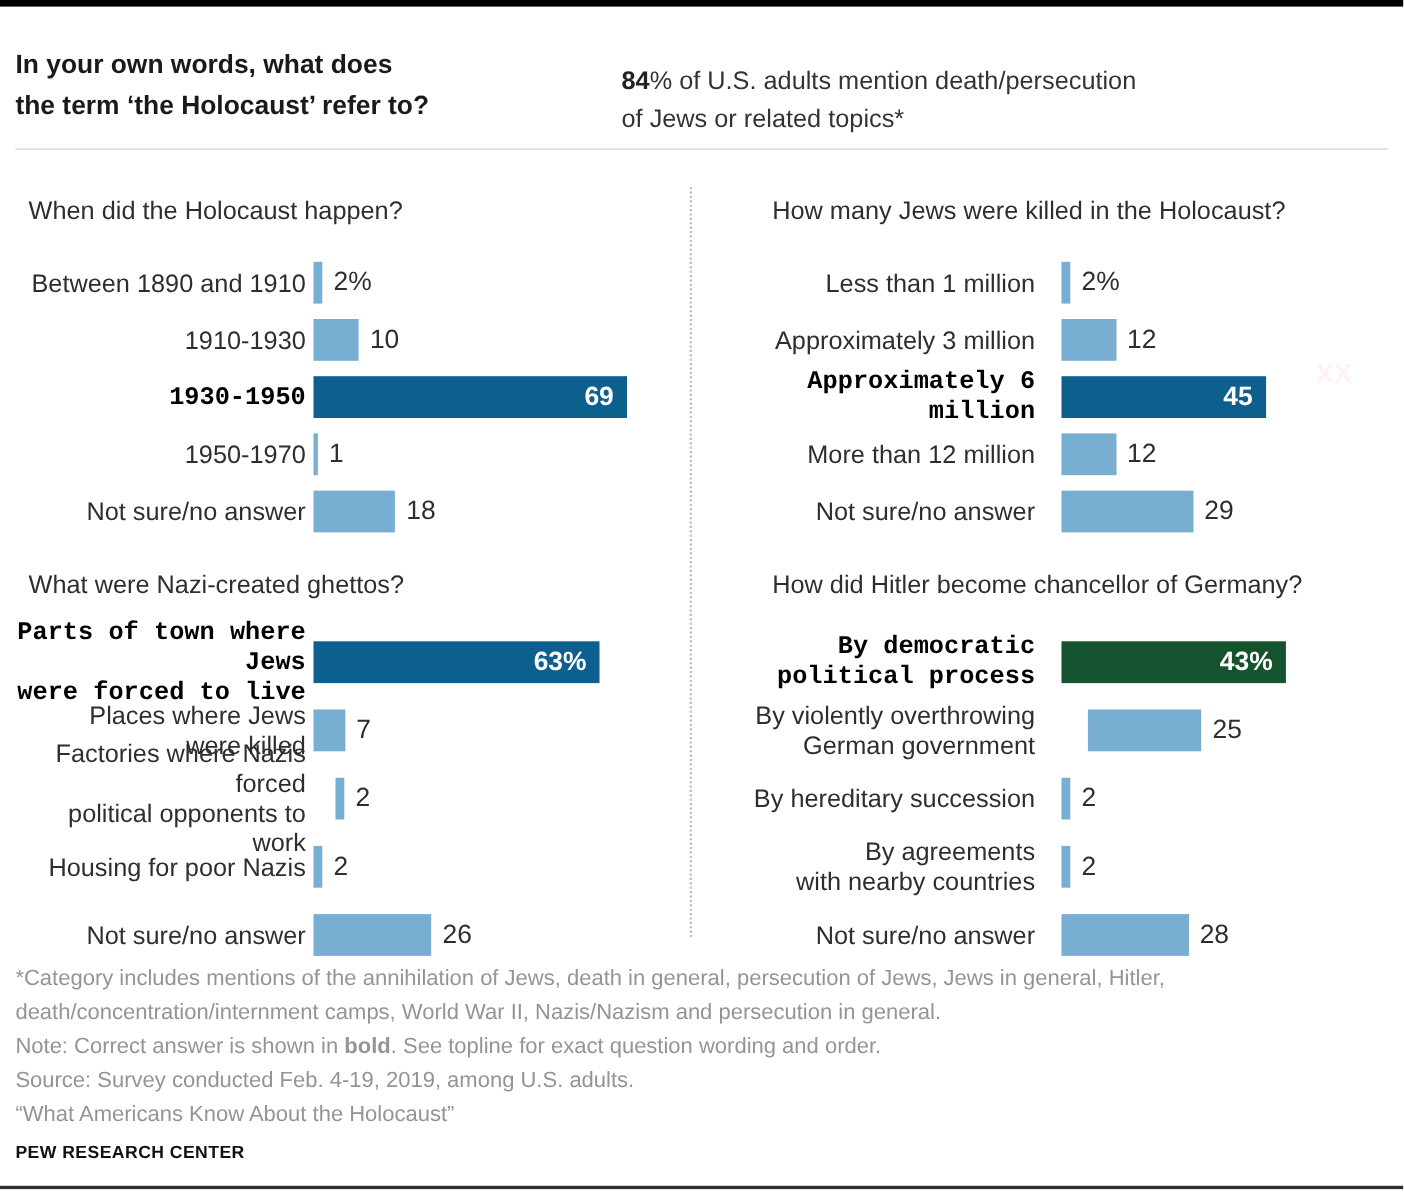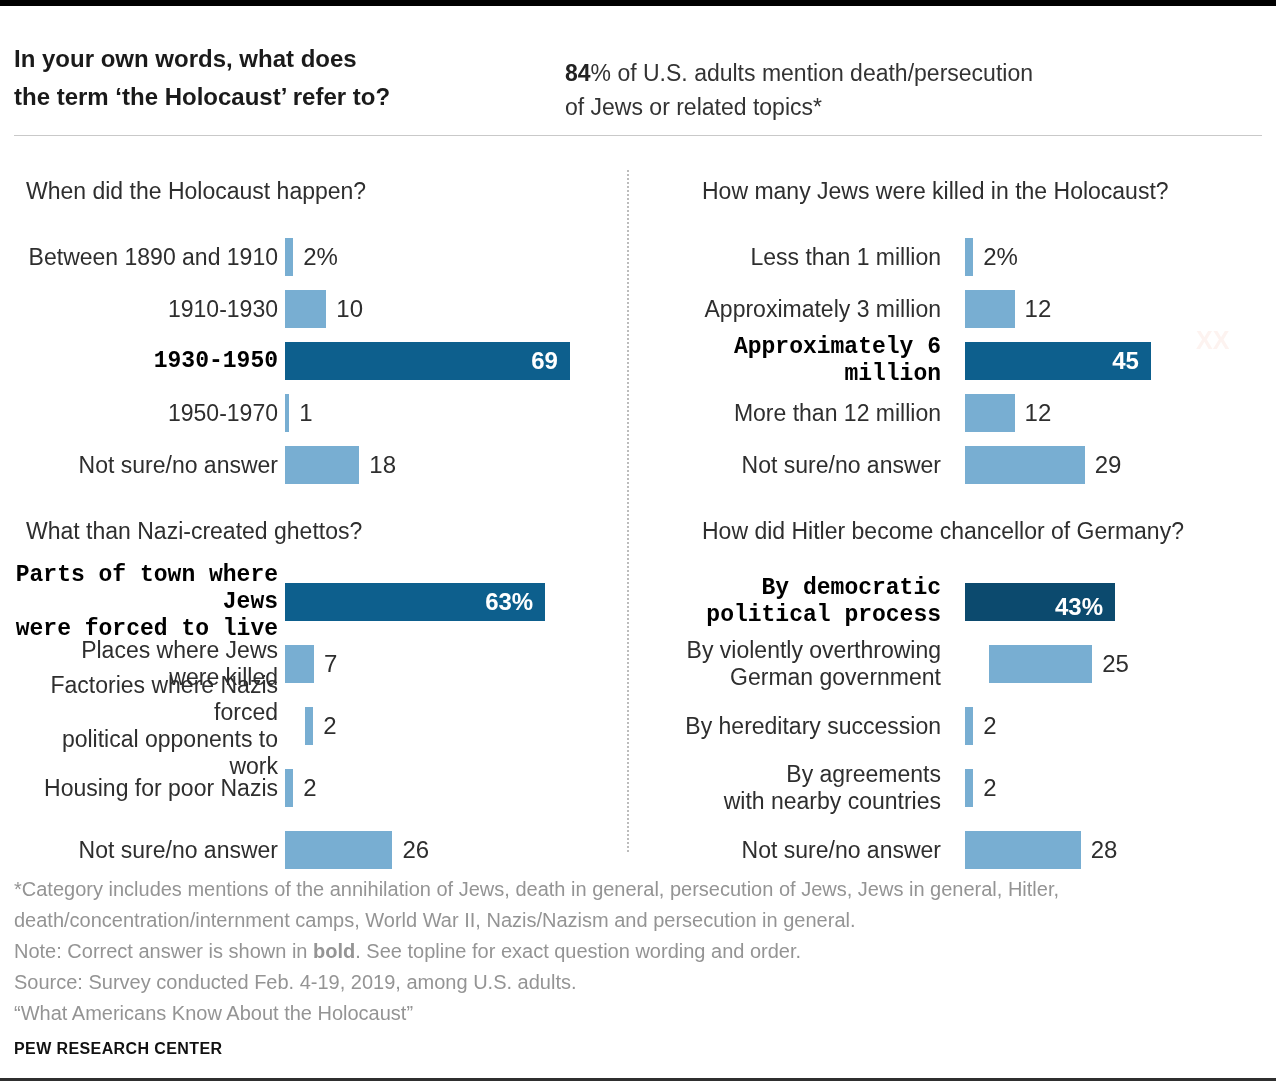--- a/index.html
+++ b/index.html
@@ -144,21 +144,21 @@
           <div class="row-label">Not sure/no answer</div>
           <div class="bar-area">
             <div class="bar" style="width: 119.77px; height: 38px; background: rgb(120, 174, 210);"></div>
             <span class="value-out">29</span>
           </div>
         </div>
       </div>
   </section>
 
   <section class="chart chart-left" id="chart-2">
-    <h2 class="chart-title">What than Nazi-created ghettos?</h2>
+    <h2 class="chart-title">What were Nazi-created ghettos?</h2>
     <div class="rows">
         <div class="row correct" style="height: 62px;">
           <div class="row-label">Parts of town where Jews
 were forced to live</div>
           <div class="bar-area">
             <div class="bar" style="width: 260.19px; height: 38px; background: rgb(13, 95, 141);">
               <span class="value-in">63%</span>
             </div>
           </div>
         </div>
@@ -195,21 +195,21 @@
       </div>
   </section>
 
   <section class="chart chart-right" id="chart-3">
     <h2 class="chart-title">How did Hitler become chancellor of Germany?</h2>
     <div class="rows">
         <div class="row correct" style="height: 62px;">
           <div class="row-label">By democratic
 political process</div>
           <div class="bar-area">
-            <div class="bar" style="width: 150px; height: 38px; background: #0c4a6e; align-items: flex-end;">
+            <div class="bar" style="width: 204px; height: 38px; background: #14532d;">
               <span class="value-in">43%</span>
             </div>
           </div>
         </div>
         <div class="row" style="height: 62px; gap: 24px;">
           <div class="row-label">By violently overthrowing
 German government</div>
           <div class="bar-area">
             <div class="bar" style="width: 103.25px; height: 38px; background: rgb(120, 174, 210);"></div>
             <span class="value-out">25</span>

